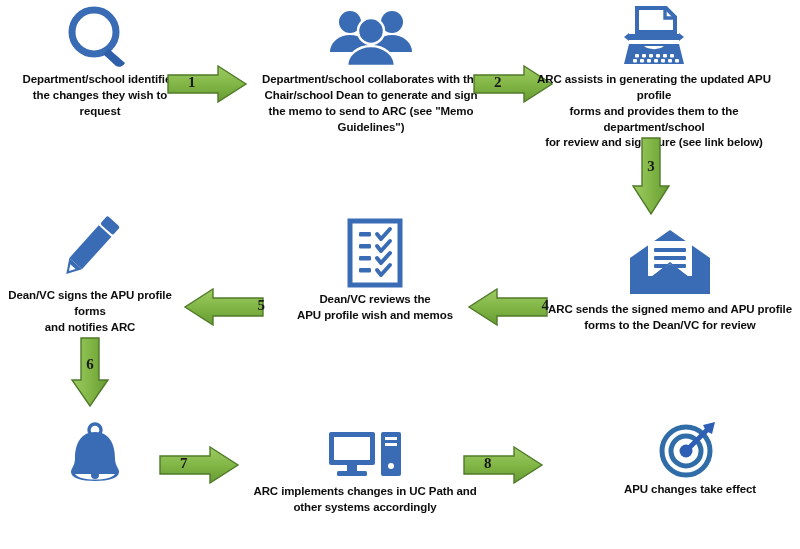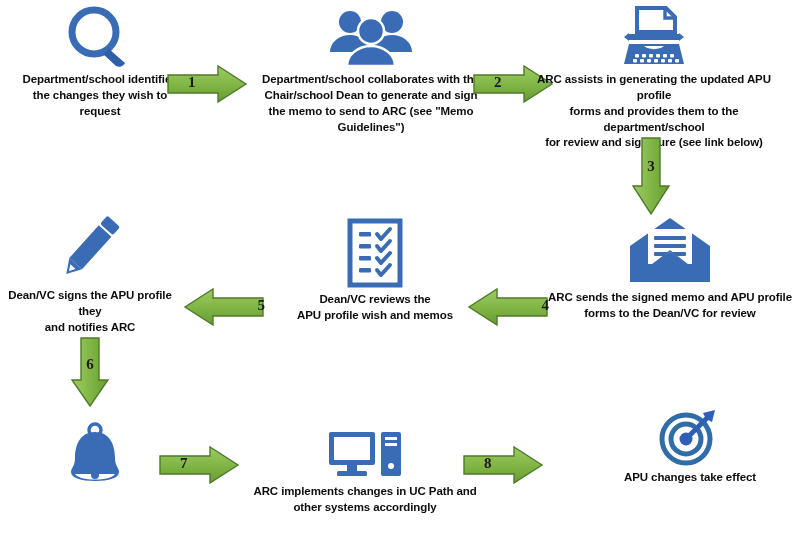--- a/index.html
+++ b/index.html
@@ -154,21 +154,21 @@
           <stop offset="0%" stop-color="#9ecb62"></stop>
           <stop offset="55%" stop-color="#7fb444"></stop>
           <stop offset="100%" stop-color="#669a33"></stop>
         </linearGradient>
       </defs>
       <path d="M12 2 L30 2 L30 50 L39 50 L21 78 L3 50 L12 50 Z" fill="url(#g3)" stroke="#4f7a2a" stroke-width="1.4"></path>
     </svg>
     <div class="arrow-num" style="top:22px;">3</div>
   </div>
 
-  <div class="node" style="left:540px; top:216px; width:260px;">
+  <div class="node" style="left:540px; top:228px; width:260px;">
     <span class="icon-wrap">
       <svg width="86" height="70" viewBox="0 0 86 70">
         <path d="M43 2 L83 30 L83 66 L3 66 L3 30 Z" fill="#3a6cb5"></path>
         <rect x="21" y="13" width="44" height="35" fill="#ffffff"></rect>
         <g fill="#3a6cb5">
           <rect x="27" y="20" width="32" height="4" rx="1"></rect>
           <rect x="27" y="28" width="32" height="4" rx="1"></rect>
           <rect x="27" y="36" width="32" height="4" rx="1"></rect>
         </g>
         <path d="M3 66 L43 34 L83 66 Z" fill="#3a6cb5"></path>
@@ -234,21 +234,21 @@
     <span class="icon-wrap">
       <svg width="72" height="74" viewBox="0 0 72 74">
         <g transform="rotate(42 36 37)">
           <rect x="28" y="2" width="17" height="11" rx="2" fill="#3a6cb5"></rect>
           <rect x="28" y="15" width="17" height="44" fill="#3a6cb5"></rect>
           <path d="M28 59 L45 59 L36.5 73 Z" fill="#3a6cb5"></path>
           <path d="M33 63 L40 63 L36.5 69 Z" fill="#ffffff"></path>
         </g>
       </svg>
     </span>
-    <div class="node-label">Dean/VC signs the APU profile they
+    <div class="node-label">Dean/VC signs the APU profile forms
 and notifies ARC</div>
   </div>
 
   <div class="arrow" style="left:69px; top:336px; width:42px; height:72px;">
     <svg width="42" height="72" viewBox="0 0 42 72">
       <defs>
         <linearGradient id="g6" x1="0" y1="0" x2="1" y2="0">
           <stop offset="0%" stop-color="#9ecb62"></stop>
           <stop offset="55%" stop-color="#7fb444"></stop>
           <stop offset="100%" stop-color="#669a33"></stop>
@@ -309,21 +309,21 @@
           <stop offset="0%" stop-color="#9ecb62"></stop>
           <stop offset="55%" stop-color="#7fb444"></stop>
           <stop offset="100%" stop-color="#669a33"></stop>
         </linearGradient>
       </defs>
       <path d="M2 11 L52 11 L52 2 L80 20 L52 38 L52 29 L2 29 Z" fill="url(#g8)" stroke="#4f7a2a" stroke-width="1.4"></path>
     </svg>
     <div class="arrow-num" style="top:10px; text-align:left; padding-left:22px;">8</div>
   </div>
 
-  <div class="node" style="left:580px; top:408px; width:220px;">
+  <div class="node" style="left:580px; top:420px; width:220px;">
     <span class="icon-wrap">
       <svg width="62" height="58" viewBox="0 0 62 58">
         <circle cx="27" cy="31" r="24" fill="none" stroke="#2f6ca8" stroke-width="5"></circle>
         <circle cx="27" cy="31" r="15" fill="none" stroke="#2f6ca8" stroke-width="5"></circle>
         <circle cx="27" cy="31" r="6.5" fill="#2f5fb5"></circle>
         <path d="M27 31 L50 8" stroke="#2f5fb5" stroke-width="5" stroke-linecap="round"></path>
         <path d="M44 5 L56 2 L53 14 L47 11 Z" fill="#2f5fb5"></path>
       </svg>
     </span>
     <div class="node-label">APU changes take effect</div>

